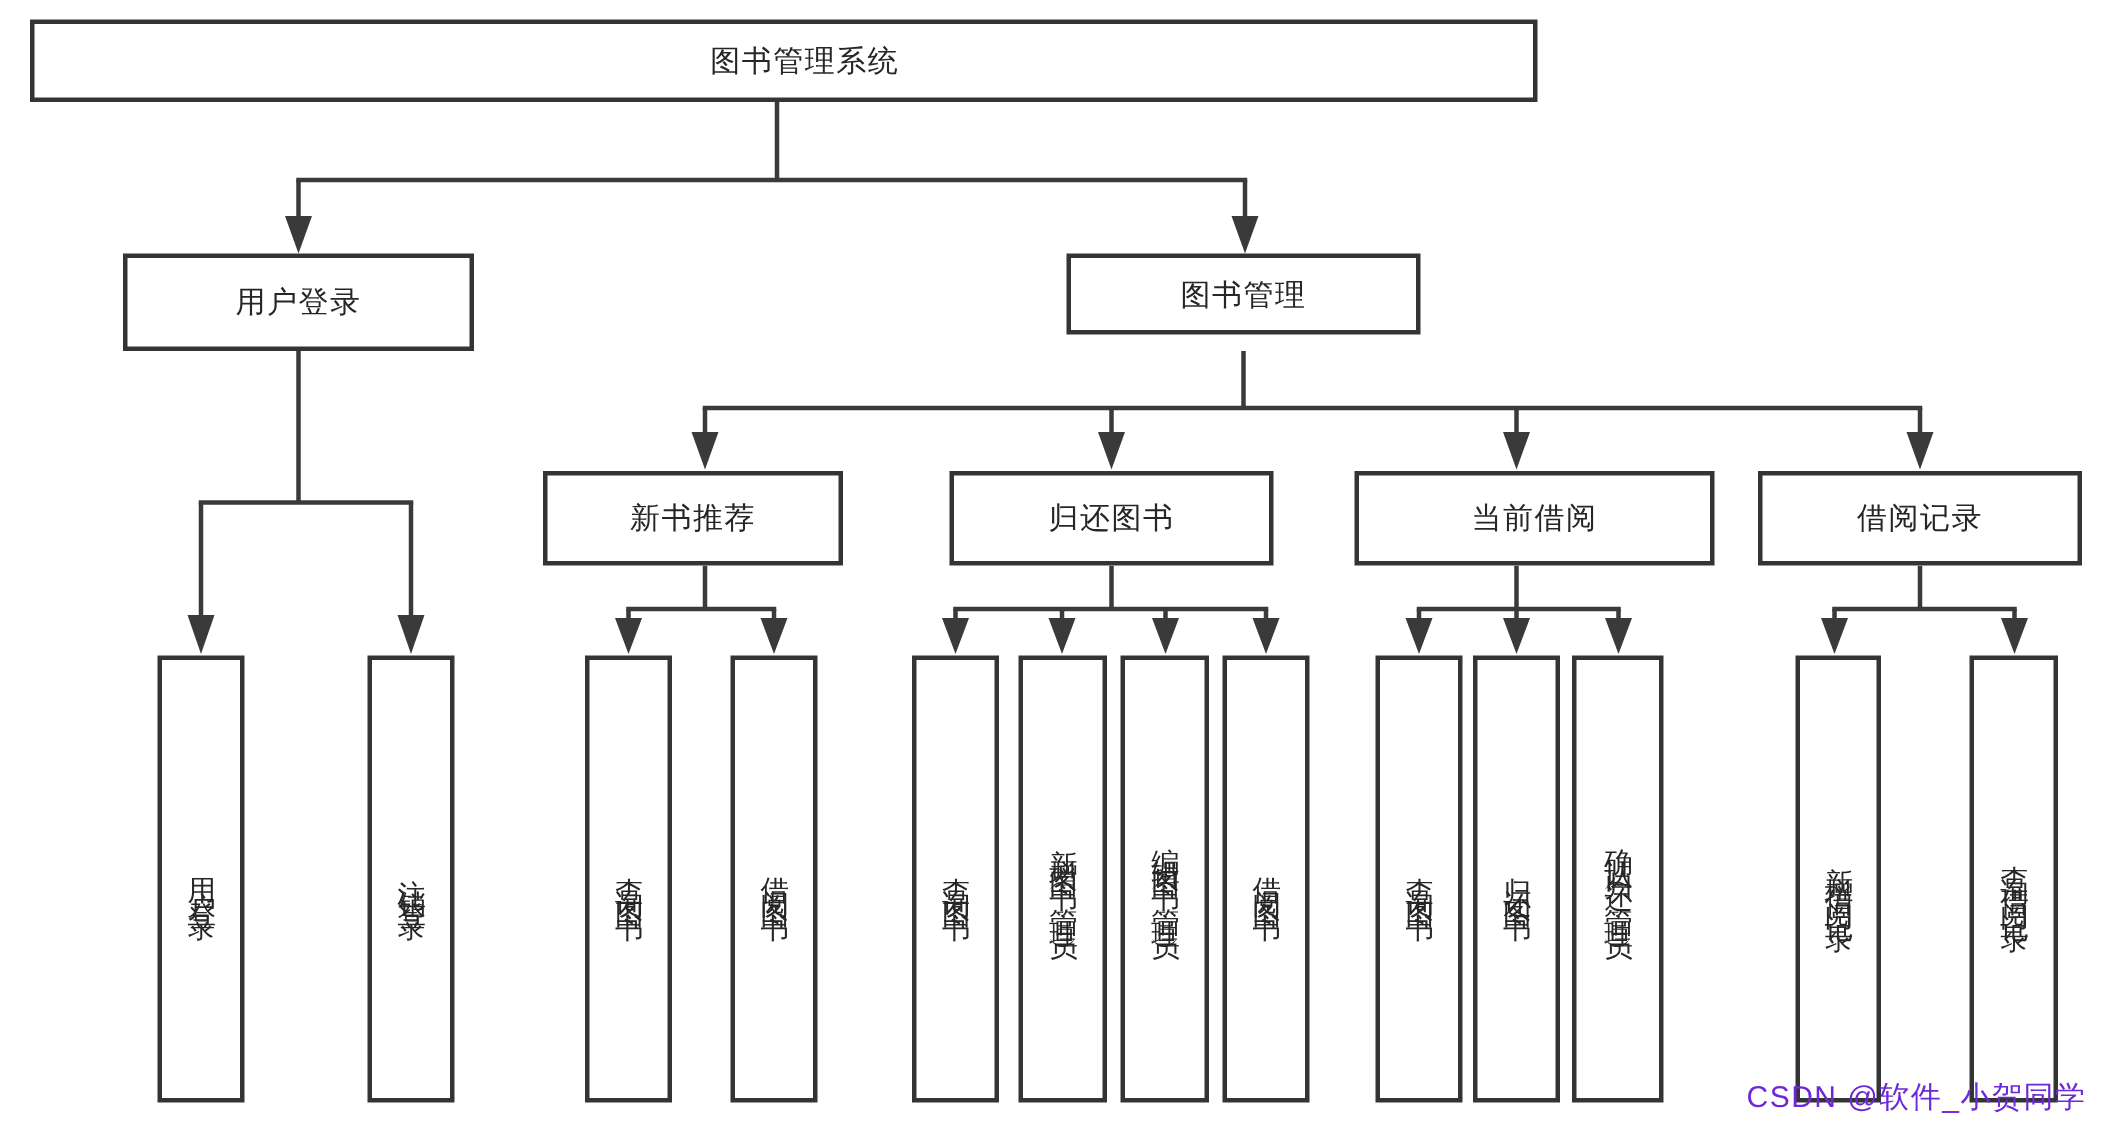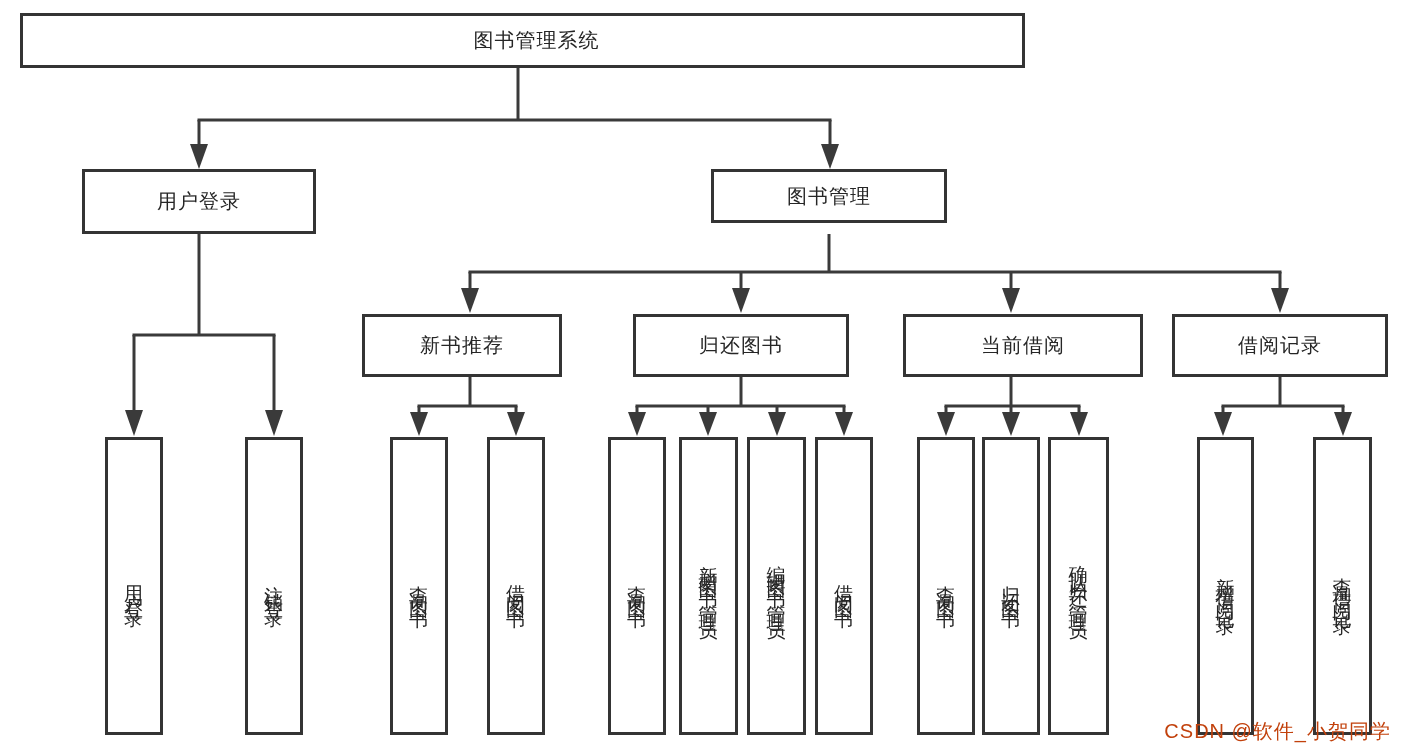--- a/index.html
+++ b/index.html
@@ -53,21 +53,21 @@
     color: #262626;
     letter-spacing: 8px;
     line-height: 1;
     white-space: nowrap;
   }
   .watermark {
     position: absolute;
     right: 14px;
     bottom: 2px;
     font-size: 20px;
-    color: #c2410c;
+    color: #6d28d9;
     letter-spacing: 1px;
     white-space: nowrap;
   }
 </style>
 </head>
 <body>
 
 <div class="canvas">
 
   <svg class="connectors" viewBox="0 0 1405 747" xmlns="http://www.w3.org/2000/svg">

